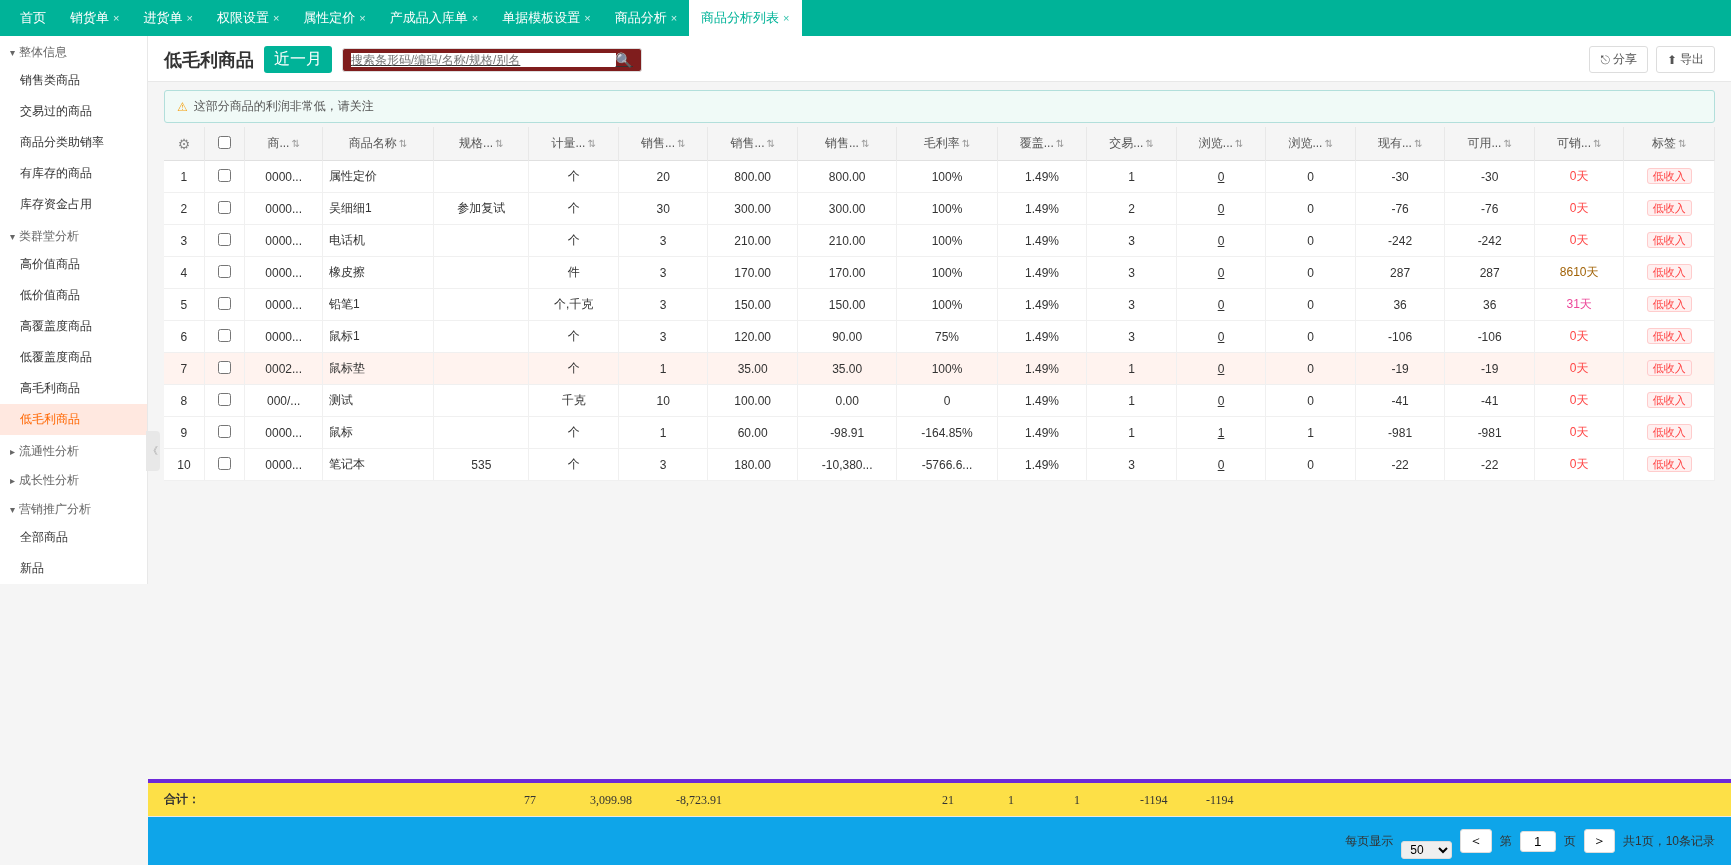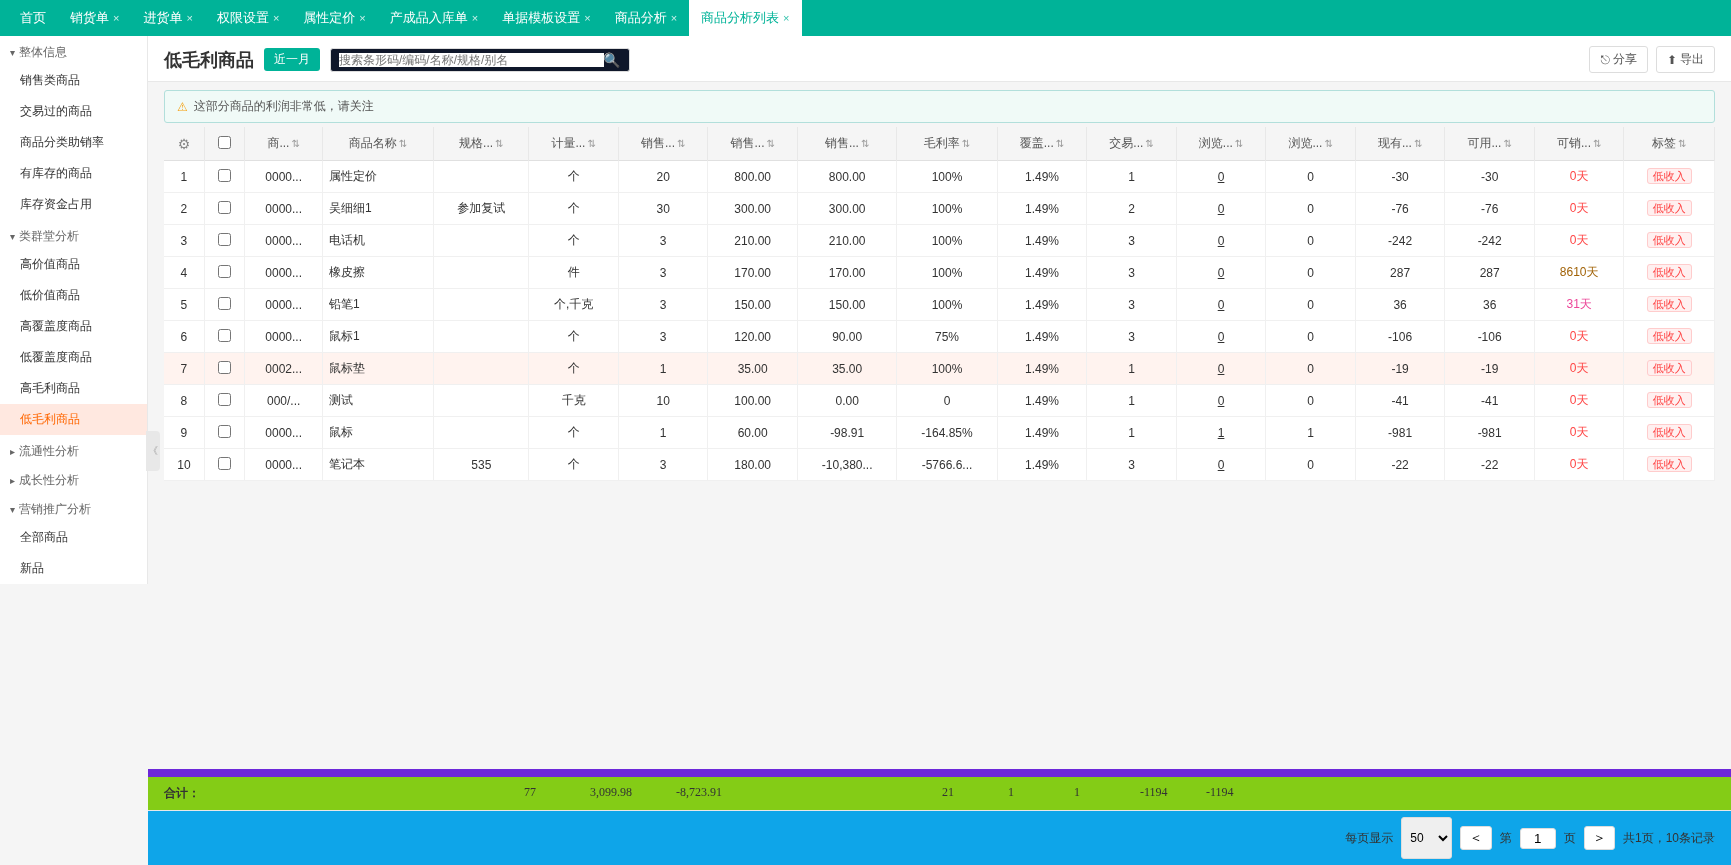--- a/index.html
+++ b/index.html
@@ -79,32 +79,33 @@
       font-size: 18px;
       font-weight: bold;
       color: #333;
     }
     .date-filter-btn {
       background: #00b398;
       color: #fff;
       border: none;
       border-radius: 3px;
       padding: 3px 10px;
-      font-size: 12px;
+      font-size: 16px;
       cursor: pointer;
     }
     .search-box {
       display: flex;
       align-items: center;
       border: 1px solid #ddd;
       border-radius: 3px;
       padding: 3px 8px;
-      background: #0f172a;
+      background: #7f1d1d;
       flex: 1;
       max-width: 300px;
+      text-decoration: underline;
     }
     .search-box input {
       border: none;
       outline: none;
       font-size: 12px;
       width: 100%;
       color: #999;
     }
     .search-icon { color: #999; font-size: 14px; }
     .header-actions {
@@ -182,44 +183,45 @@
       color: #ff4444;
       border: 1px solid #ffcccc;
       border-radius: 3px;
       padding: 1px 5px;
       font-size: 11px;
     }
     .underline { text-decoration: underline; cursor: pointer; }
 
     
     .table-footer {
-      background: #84cc16;
-      border-top: 8px solid #6d28d9;
+      background: #fde047;
+      border-top: 4px solid #6d28d9;
       padding: 8px 16px;
       display: flex;
-      align-items: flex-start;
+      align-items: flex-end;
     }
     .summary-label { font-weight: bold; margin-right: 20px; }
 
     
     .pagination-bar {
       background: #0ea5e9;
       border-top: 1px solid #e8e8e8;
       padding: 6px 16px;
       display: flex;
       align-items: center;
       justify-content: flex-end;
       gap: 8px;
       font-size: 12px;
     }
     .pagination-select {
       border: 1px solid #ddd;
       border-radius: 3px;
-      padding: 12px 4px;
-      font-size: 12px;
+      padding: 0 4px;
+      font-size: 12px;
+      margin-top: 18px;
     }
     .page-btn {
       border: 1px solid #ddd;
       background: #fff;
       padding: 2px 8px;
       cursor: pointer;
       border-radius: 3px;
     }
     .page-input {
       border: 1px solid #ddd;

